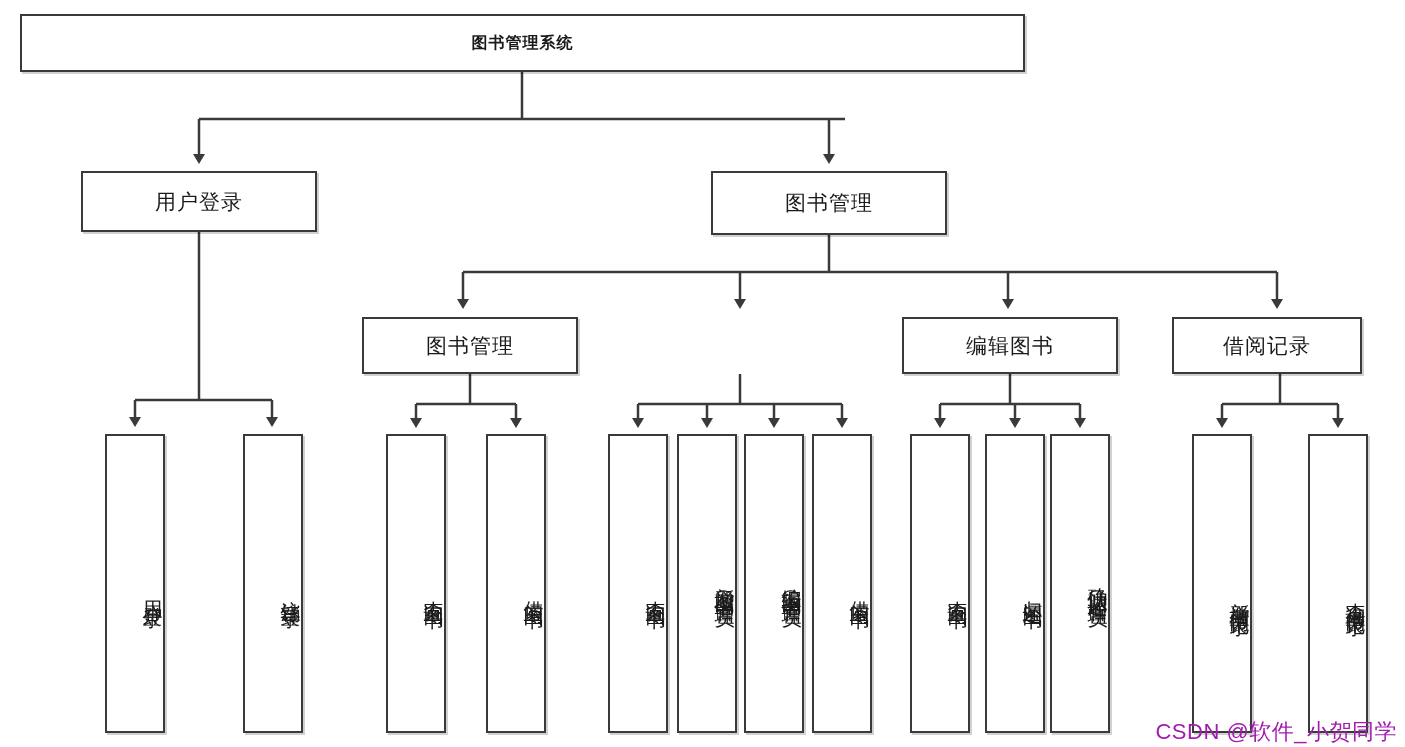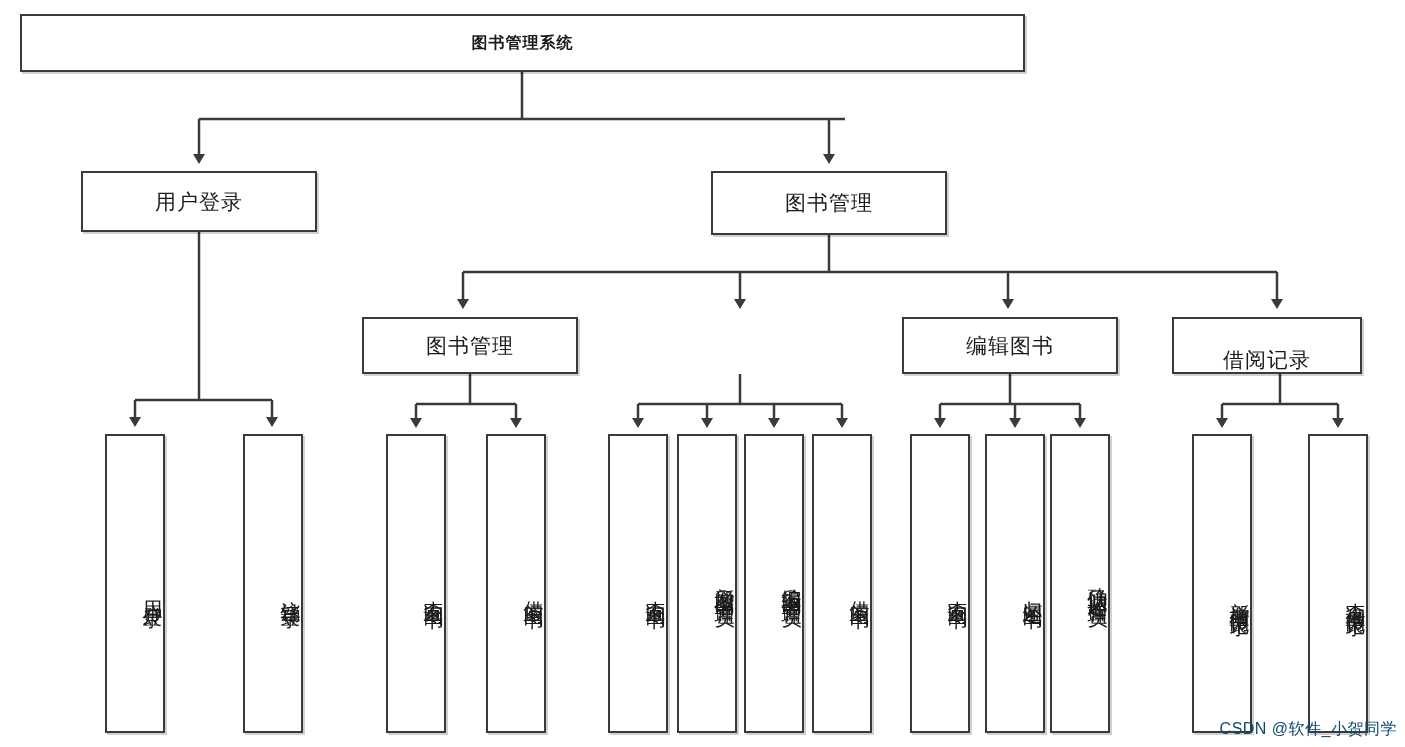--- a/index.html
+++ b/index.html
@@ -58,23 +58,23 @@
     white-space: nowrap;
   }
   .leaf-text {
     writing-mode: vertical-rl;
     text-orientation: upright;
     display: block;
   }
   .watermark {
     position: absolute;
     right: 8px;
-    bottom: 7px;
-    font-size: 16px;
-    color: #0c4a6e;
+    bottom: 0;
+    font-size: 22px;
+    color: #a21caf;
     letter-spacing: 0.5px;
     white-space: nowrap;
     user-select: none;
   }
 </style>
 </head>
 <body>
 
 <div id="canvas">
 
@@ -138,21 +138,21 @@
   <div class="node horiz" style="left:711px;top:171px;width:236px;height:64px;">
     <span>图书管理</span>
   </div>
 
   <div class="node horiz" style="left:362px;top:317px;width:216px;height:57px;">
     <span>图书管理</span>
   </div>
   <div class="node horiz" style="left:902px;top:317px;width:216px;height:57px;">
     <span>编辑图书</span>
   </div>
-  <div class="node horiz" style="left:1172px;top:317px;width:190px;height:57px;align-items:flex-end;">
+  <div class="node horiz" style="left:1172px;top:317px;width:190px;height:57px;">
     <span>借阅记录</span>
   </div>
 
   <div class="node leaf" style="left:105px;top:434px;width:60px;height:299px;">
     <span class="leaf-text">用户登录</span>
   </div>
   <div class="node leaf" style="left:243px;top:434px;width:60px;height:299px;">
     <span class="leaf-text">注销登录</span>
   </div>
 

